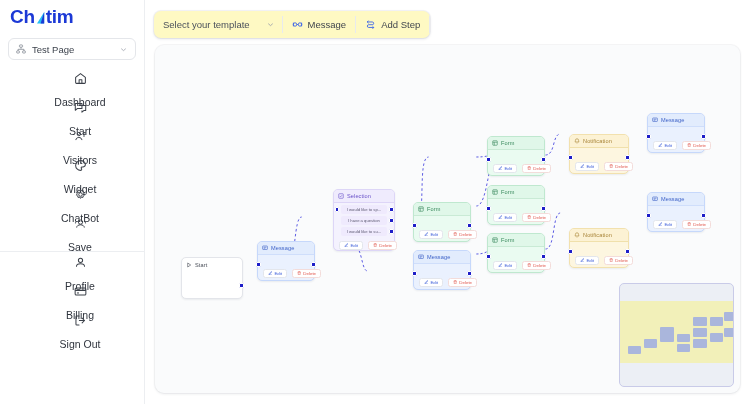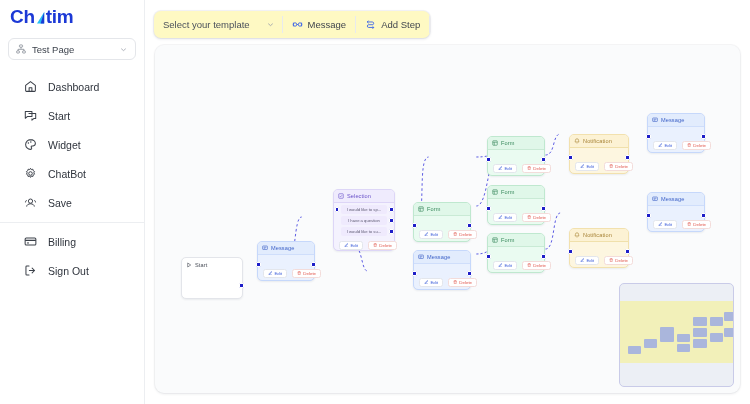--- a/index.html
+++ b/index.html
@@ -38,23 +38,24 @@
     gap: 6px;
     background:#fff;
   }
   .page-select .ps-label { font-size: 9.5px; color: #3d434d; flex: 1; }
   .ico { display: inline-flex; align-items: center; justify-content: center; }
 
   .nav { margin-top: 12px; }
   .nav-item {
     height: 29px;
     display: flex; align-items: center; gap: 11px;
-    padding-left: 24px;
+    padding-left: 16px;
     font-size: 10.5px; color: #2f343d;
     cursor: pointer;
+    flex-direction: column;
   }
   .nav-item.active { background: #1d4dfa; color: #ffffff; }
   .nav-item.active svg { stroke: #ffffff; }
   .nav-sep { height: 1px; background: #eceef1; margin: 5px 0 4px 0; }
 
   
   #main { flex: 1; height: 404px; background: #ffffff; position: relative; }
 
   .toolbar { height: 48px; display: flex; align-items: center; padding-left: 9px; }
   .tb-group {
@@ -207,20 +208,30 @@
       <div class="nav-item">
         <span class="ico">
           <svg width="13" height="13" viewBox="0 0 16 16" fill="none" stroke="#3b4049" stroke-width="1.25" stroke-linejoin="round">
               <path d="M1.6 3.2h8.2v6H4.4L1.6 11.4z"></path>
               <path d="M5.6 5.6h8.8v6.2h-2.4l-2.2 1.9v-1.9"></path>
             </svg>
         </span>
         <span>Start</span>
       </div>
 
+      <div class="nav-item">
+        <span class="ico">
+          <svg width="13" height="13" viewBox="0 0 16 16" fill="none" stroke="#3b4049" stroke-width="1.2" stroke-linejoin="round">
+              <circle cx="6" cy="5" r="2.1"></circle>
+              <path d="M2.3 12.4c0-2 1.7-3.2 3.7-3.2s3.7 1.2 3.7 3.2"></path>
+              <path d="M11.2 3.2h3.2M11.2 5.3h3.2M11.2 7.4h2.2"></path>
+            </svg>
+        </span>
+        <span>Visitors</span>
+      </div>
 
       <div class="nav-item">
         <span class="ico">
           <svg width="13" height="13" viewBox="0 0 16 16" fill="none" stroke="#3b4049" stroke-width="1.25">
               <path d="M8 2a6 6 0 1 0 0 12c1 0 1.5-.6 1.5-1.3 0-.8-.7-1.1-.7-1.8 0-.6.5-1 1.1-1h1.3A3.3 3.3 0 0 0 14 6.6C14 3.9 11.3 2 8 2z"></path>
               <circle cx="5.4" cy="6.2" r=".9" fill="#3b4049" stroke="none"></circle>
               <circle cx="8.4" cy="4.8" r=".9" fill="#3b4049" stroke="none"></circle>
             </svg>
         </span>
         <span>Widget</span>
@@ -244,20 +255,29 @@
               <path d="M3.3 13c0-2.1 2.1-3.4 4.7-3.4s4.7 1.3 4.7 3.4"></path>
               <path d="M3.2 5.2c-.9.6-1.4 1.6-1.4 2.7M12.8 5.2c.9.6 1.4 1.6 1.4 2.7"></path>
             </svg>
         </span>
         <span>Save</span>
       </div>
 
 
       <div class="nav-sep"></div>
 
+      <div class="nav-item">
+        <span class="ico">
+          <svg width="13" height="13" viewBox="0 0 16 16" fill="none" stroke="#3b4049" stroke-width="1.25">
+              <circle cx="8" cy="5.3" r="2.6"></circle>
+              <path d="M3 13.2c0-2.3 2.2-3.6 5-3.6s5 1.3 5 3.6"></path>
+            </svg>
+        </span>
+        <span>Profile</span>
+      </div>
 
       <div class="nav-item">
         <span class="ico">
           <svg width="13" height="13" viewBox="0 0 16 16" fill="none" stroke="#3b4049" stroke-width="1.25">
               <rect x="1.4" y="3.6" width="13.2" height="8.8" rx="1.4"></rect>
               <path d="M1.4 6.6h13.2" stroke-width="1.6"></path>
               <path d="M3.6 9.8h2.6"></path>
             </svg>
         </span>
         <span>Billing</span>

